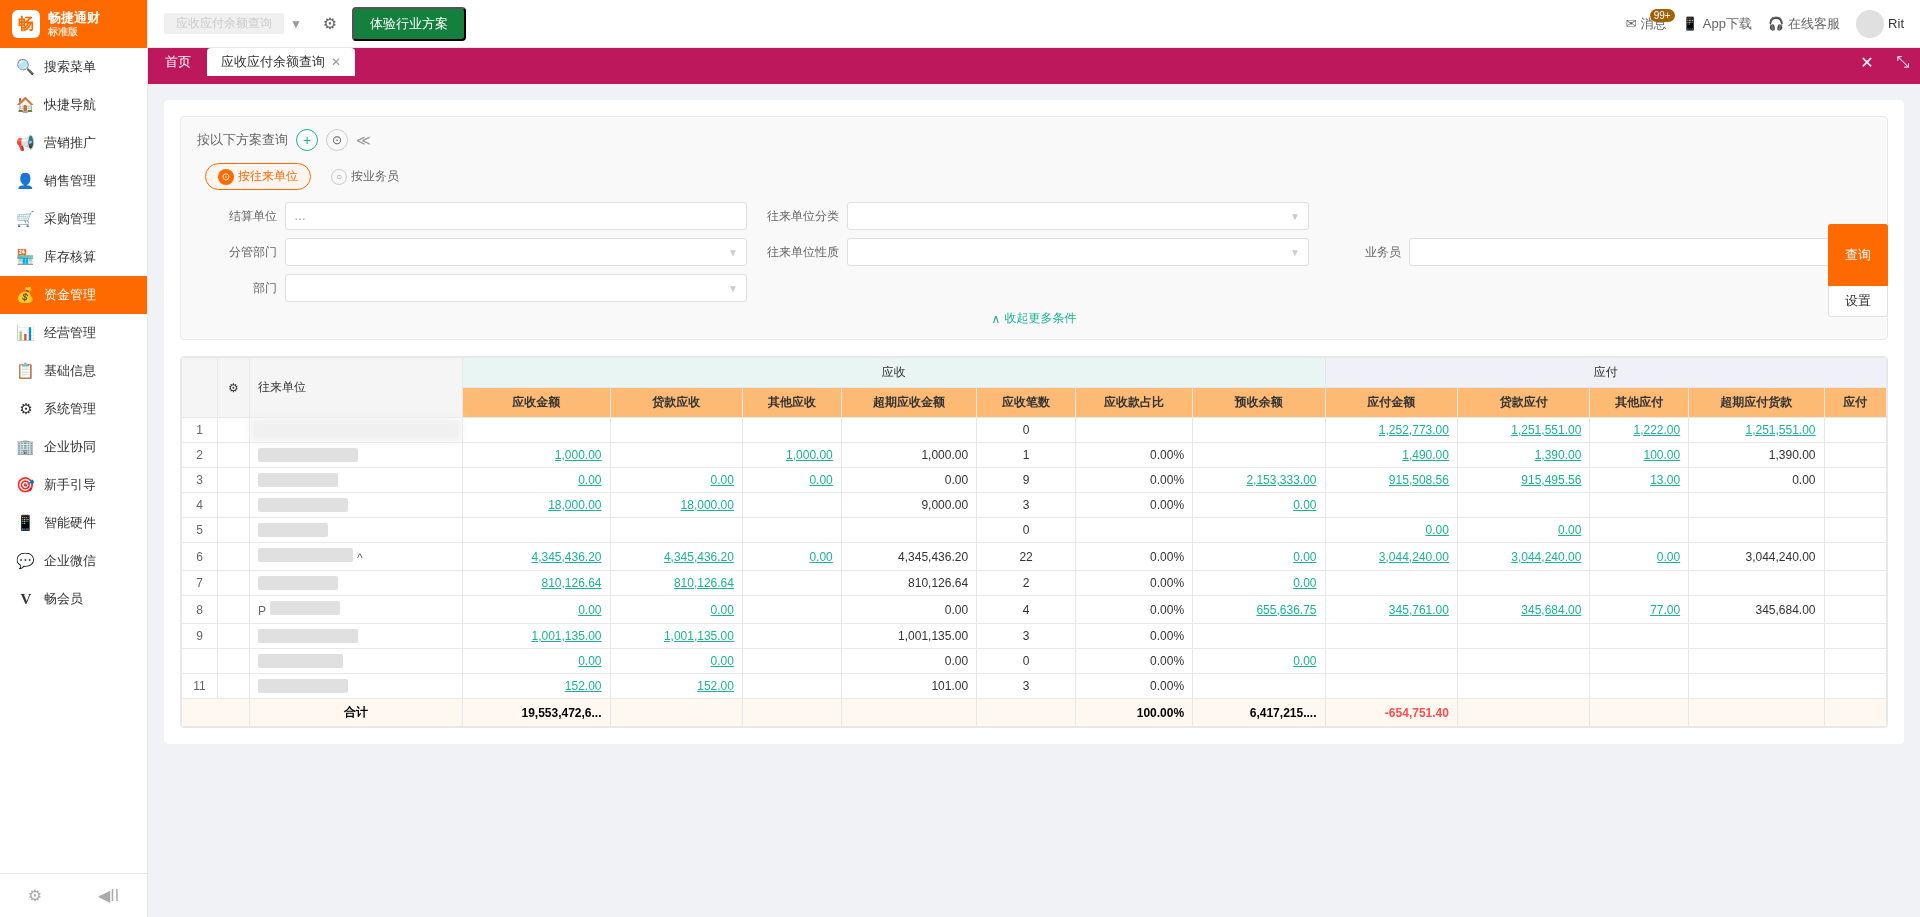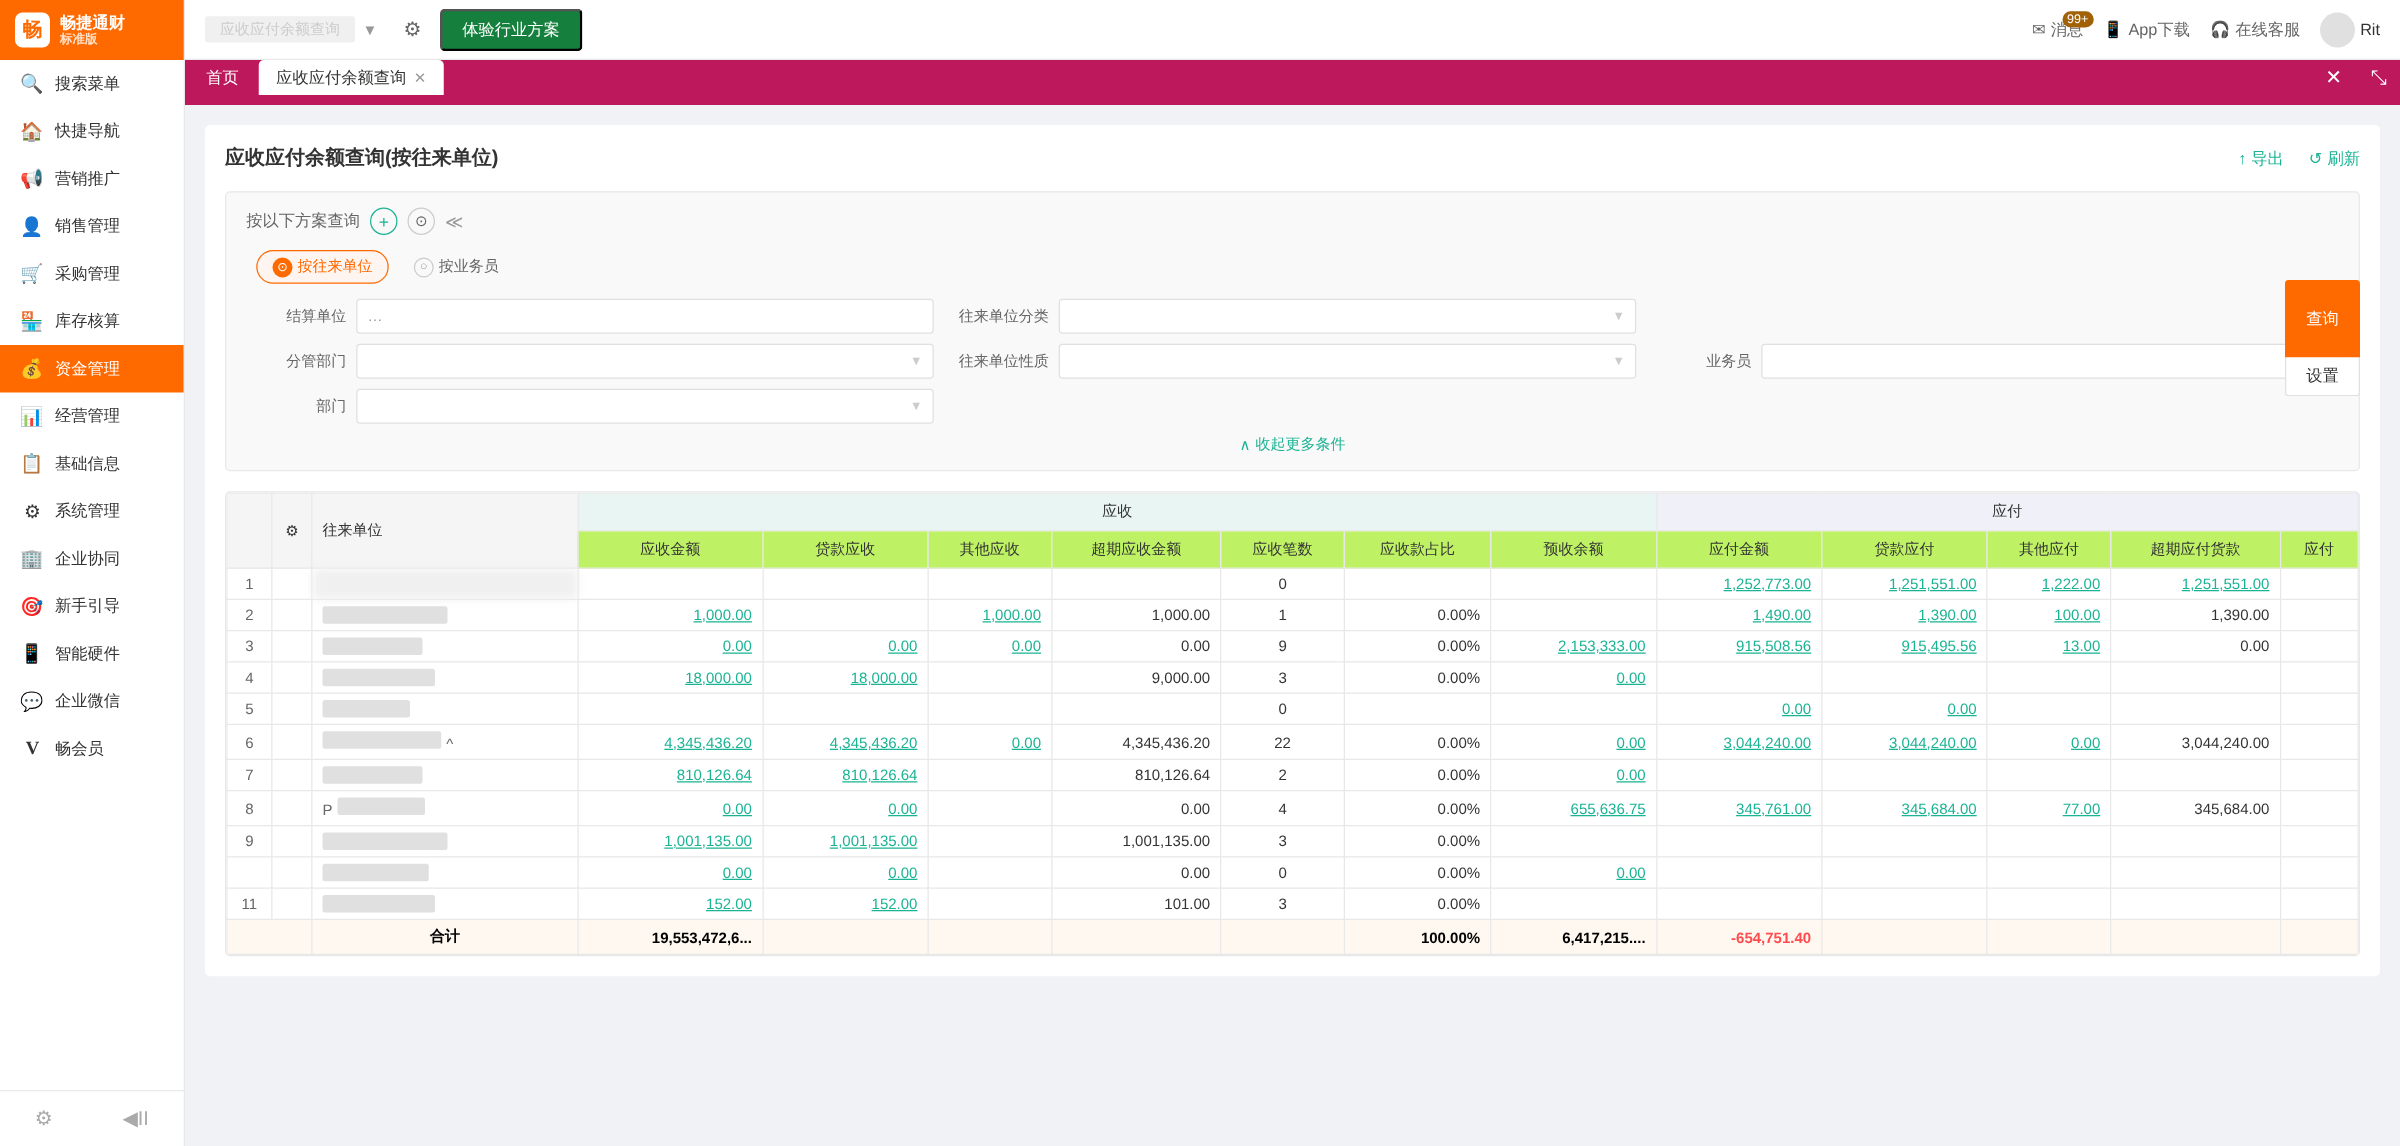--- a/index.html
+++ b/index.html
@@ -122,22 +122,22 @@
 
     .filter-footer { display: flex; justify-content: center; margin-top: 8px; }
     .collapse-btn { color: #1ab394; cursor: pointer; font-size: 12px; display: flex; align-items: center; gap: 4px; }
     .btn-query { background: #ff6a00; color: #fff; border: none; padding: 22px 16px; border-radius: 3px 3px 0 0; cursor: pointer; font-size: 13px; width: 60px; }
     .btn-setting { background: #fff; color: #333; border: 1px solid #e0e0e0; border-top: none; padding: 6px 16px; border-radius: 0 0 3px 3px; cursor: pointer; font-size: 13px; width: 60px; }
 
     
     .table-container { overflow-x: auto; border: 1px solid #e8e8e8; border-radius: 4px; }
     table { width: 100%; border-collapse: collapse; font-size: 12px; }
     thead tr th {
-      background: #bef264; border: 1px solid #e8e8e8; padding: 6px 8px;
-      text-align: center; color: #333; font-weight: normal; white-space: nowrap;
+      background: #fdba74; border: 1px solid #e8e8e8; padding: 6px 8px;
+      text-align: center; color: #333; font-weight: bold; white-space: nowrap;
     }
     thead tr.group-header th { background: #f5f5f5; font-weight: normal; }
     tbody tr td {
       border: 1px solid #e8e8e8; padding: 5px 8px; color: #333;
       white-space: nowrap; text-align: right;
     }
     tbody tr td.name-col { text-align: left; }
     tbody tr td.center { text-align: center; }
     tbody tr td.num-link { color: #1ab394; text-decoration: underline; cursor: pointer; }
     tfoot tr td {
@@ -268,33 +268,20 @@
   </div>
   <div class="tabbar-right">
     <span class="tabbar-right-btn">✕</span>
     <span class="tabbar-right-btn">⤡</span>
   </div>
 </div>
 
 <div class="main-content">
   <div class="page-container" style="position:relative;">
 
-    <div class="page-header">
-      <h2 class="page-title">应收应付余额查询(按往来单位)</h2>
-      <div class="page-actions">
-        <div class="page-action-btn">
-          <span>↑</span>
-          <span>导出</span>
-        </div>
-        <div class="page-action-btn" style="margin-left:12px;">
-          <span>↺</span>
-          <span>刷新</span>
-        </div>
-      </div>
-    </div>
 
     <div class="filter-area">
       <div class="filter-header">
         <span class="filter-header-title">按以下方案查询</span>
         <div class="filter-add-btn">+</div>
         <div class="filter-settings-btn">⊙</div>
         <div class="filter-collapse-btn">≪</div>
       </div>
       <div class="filter-scheme">
         <div class="scheme-active">

